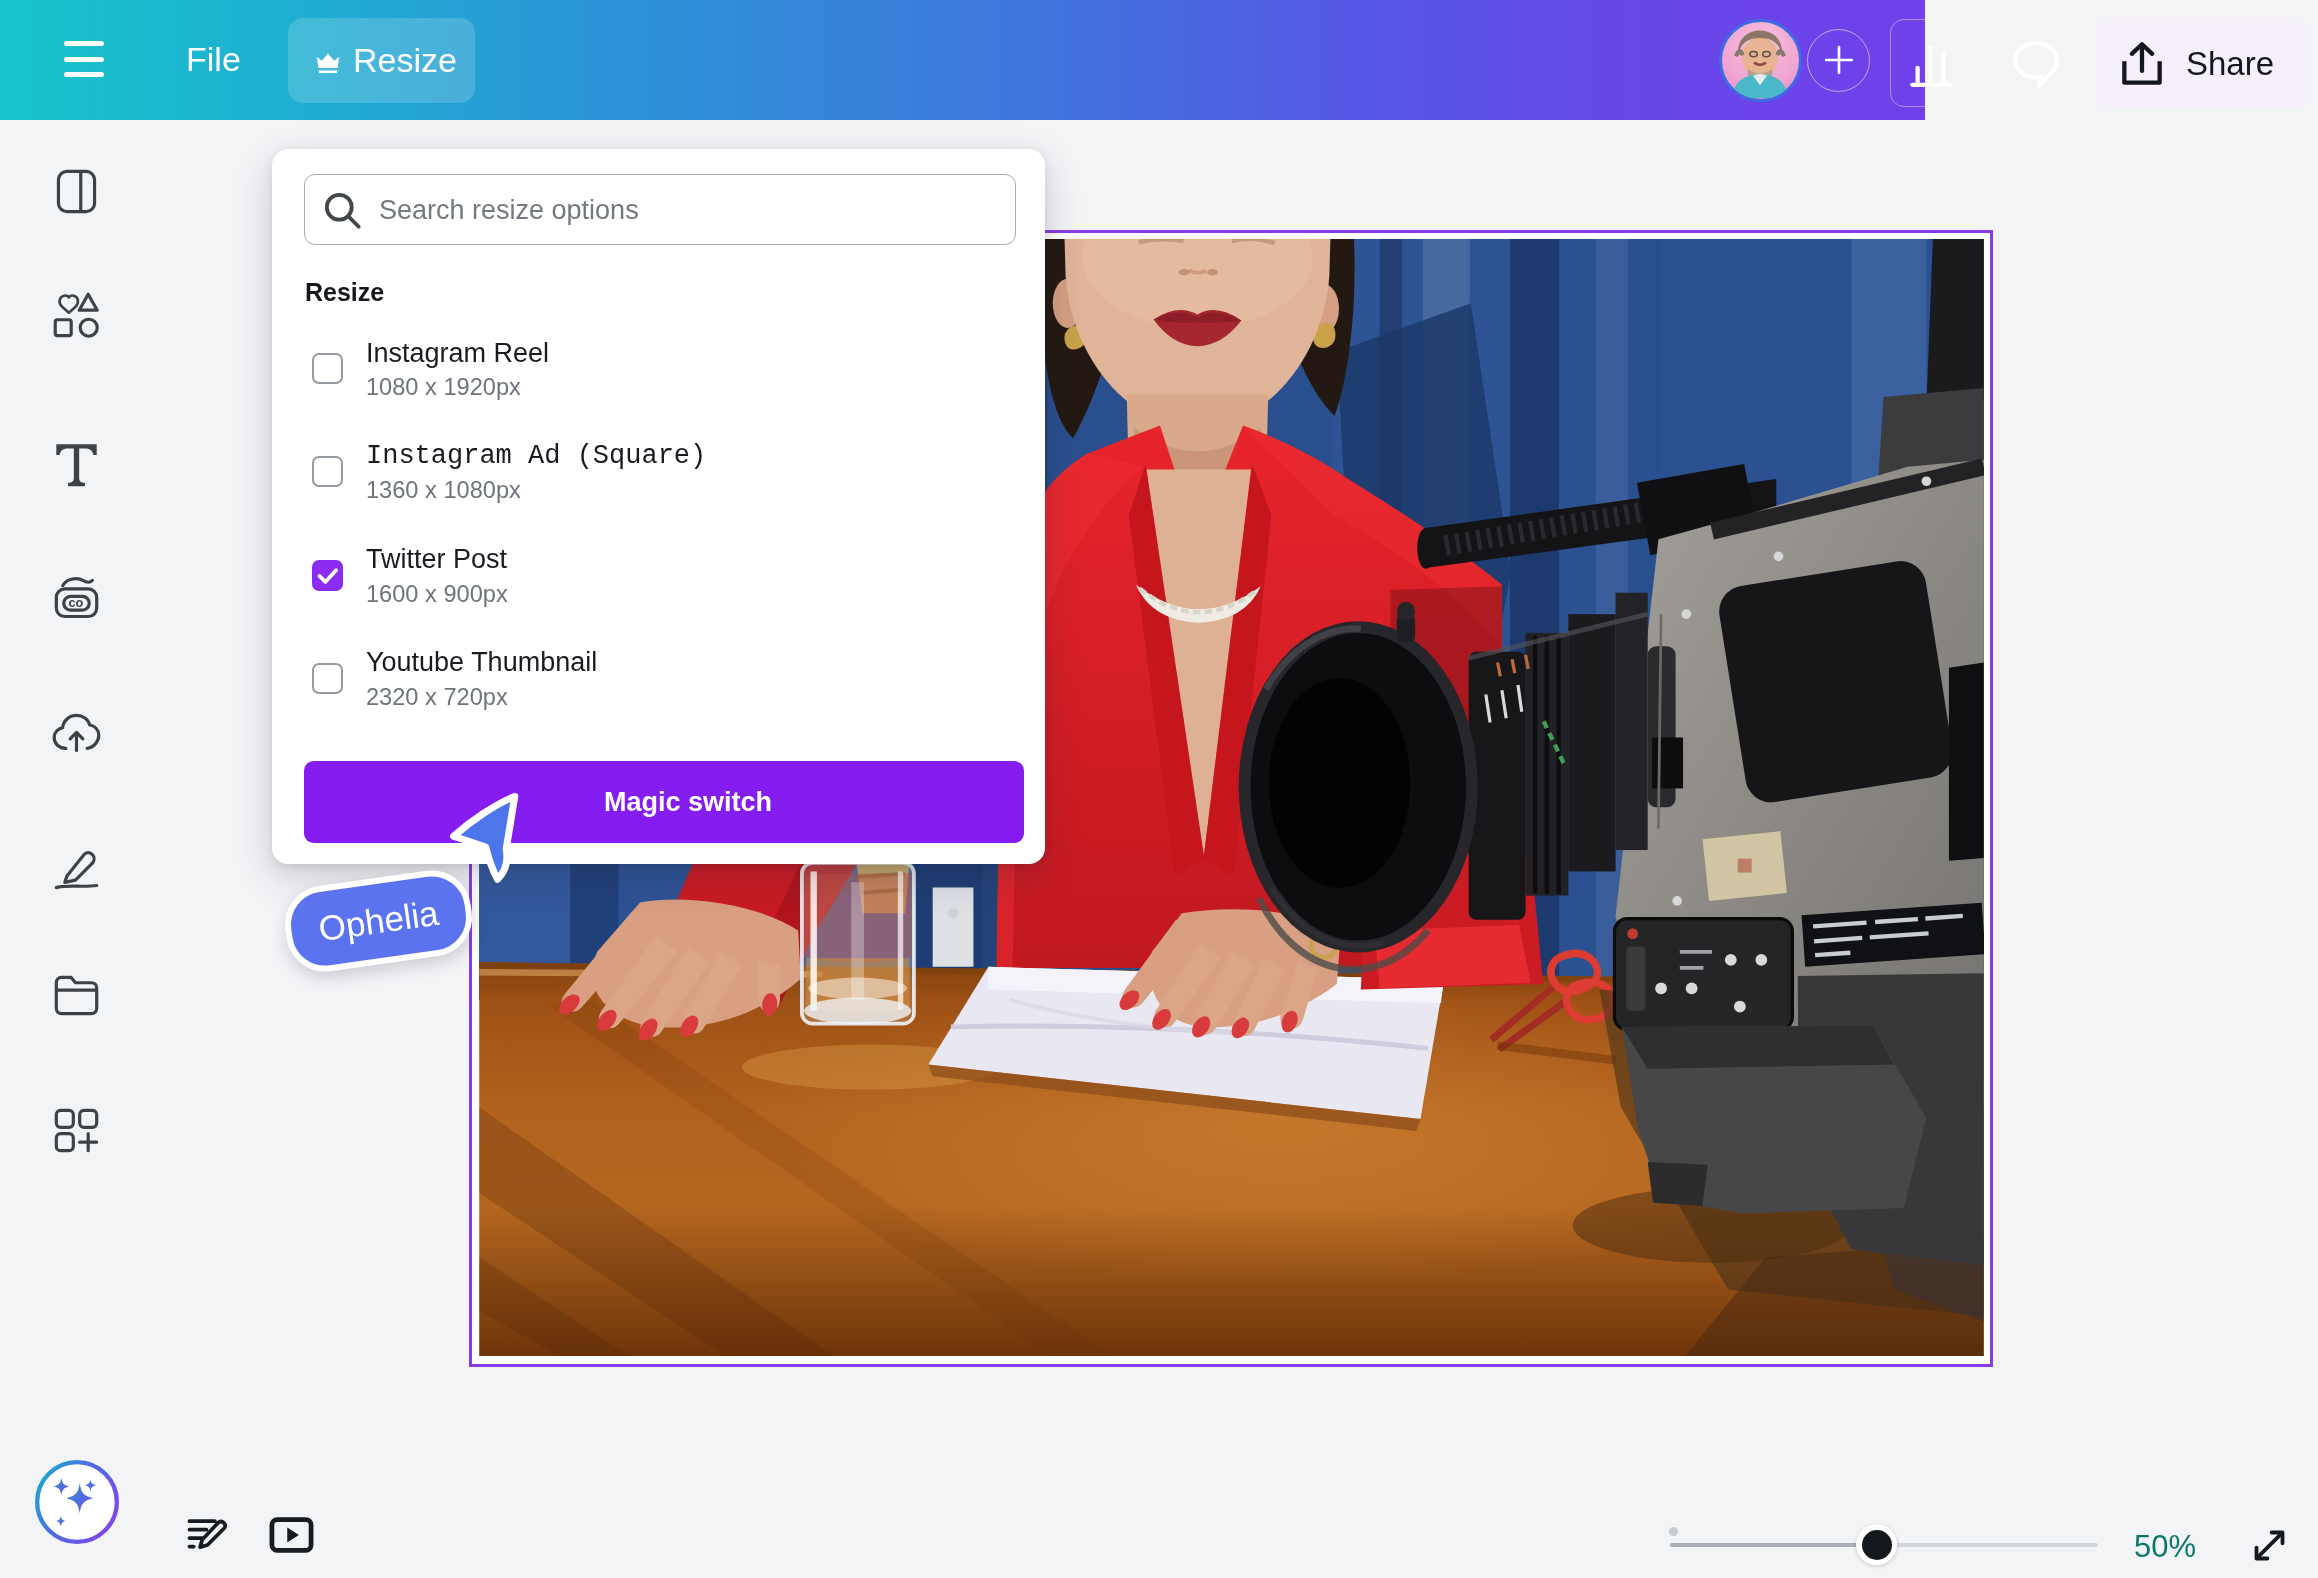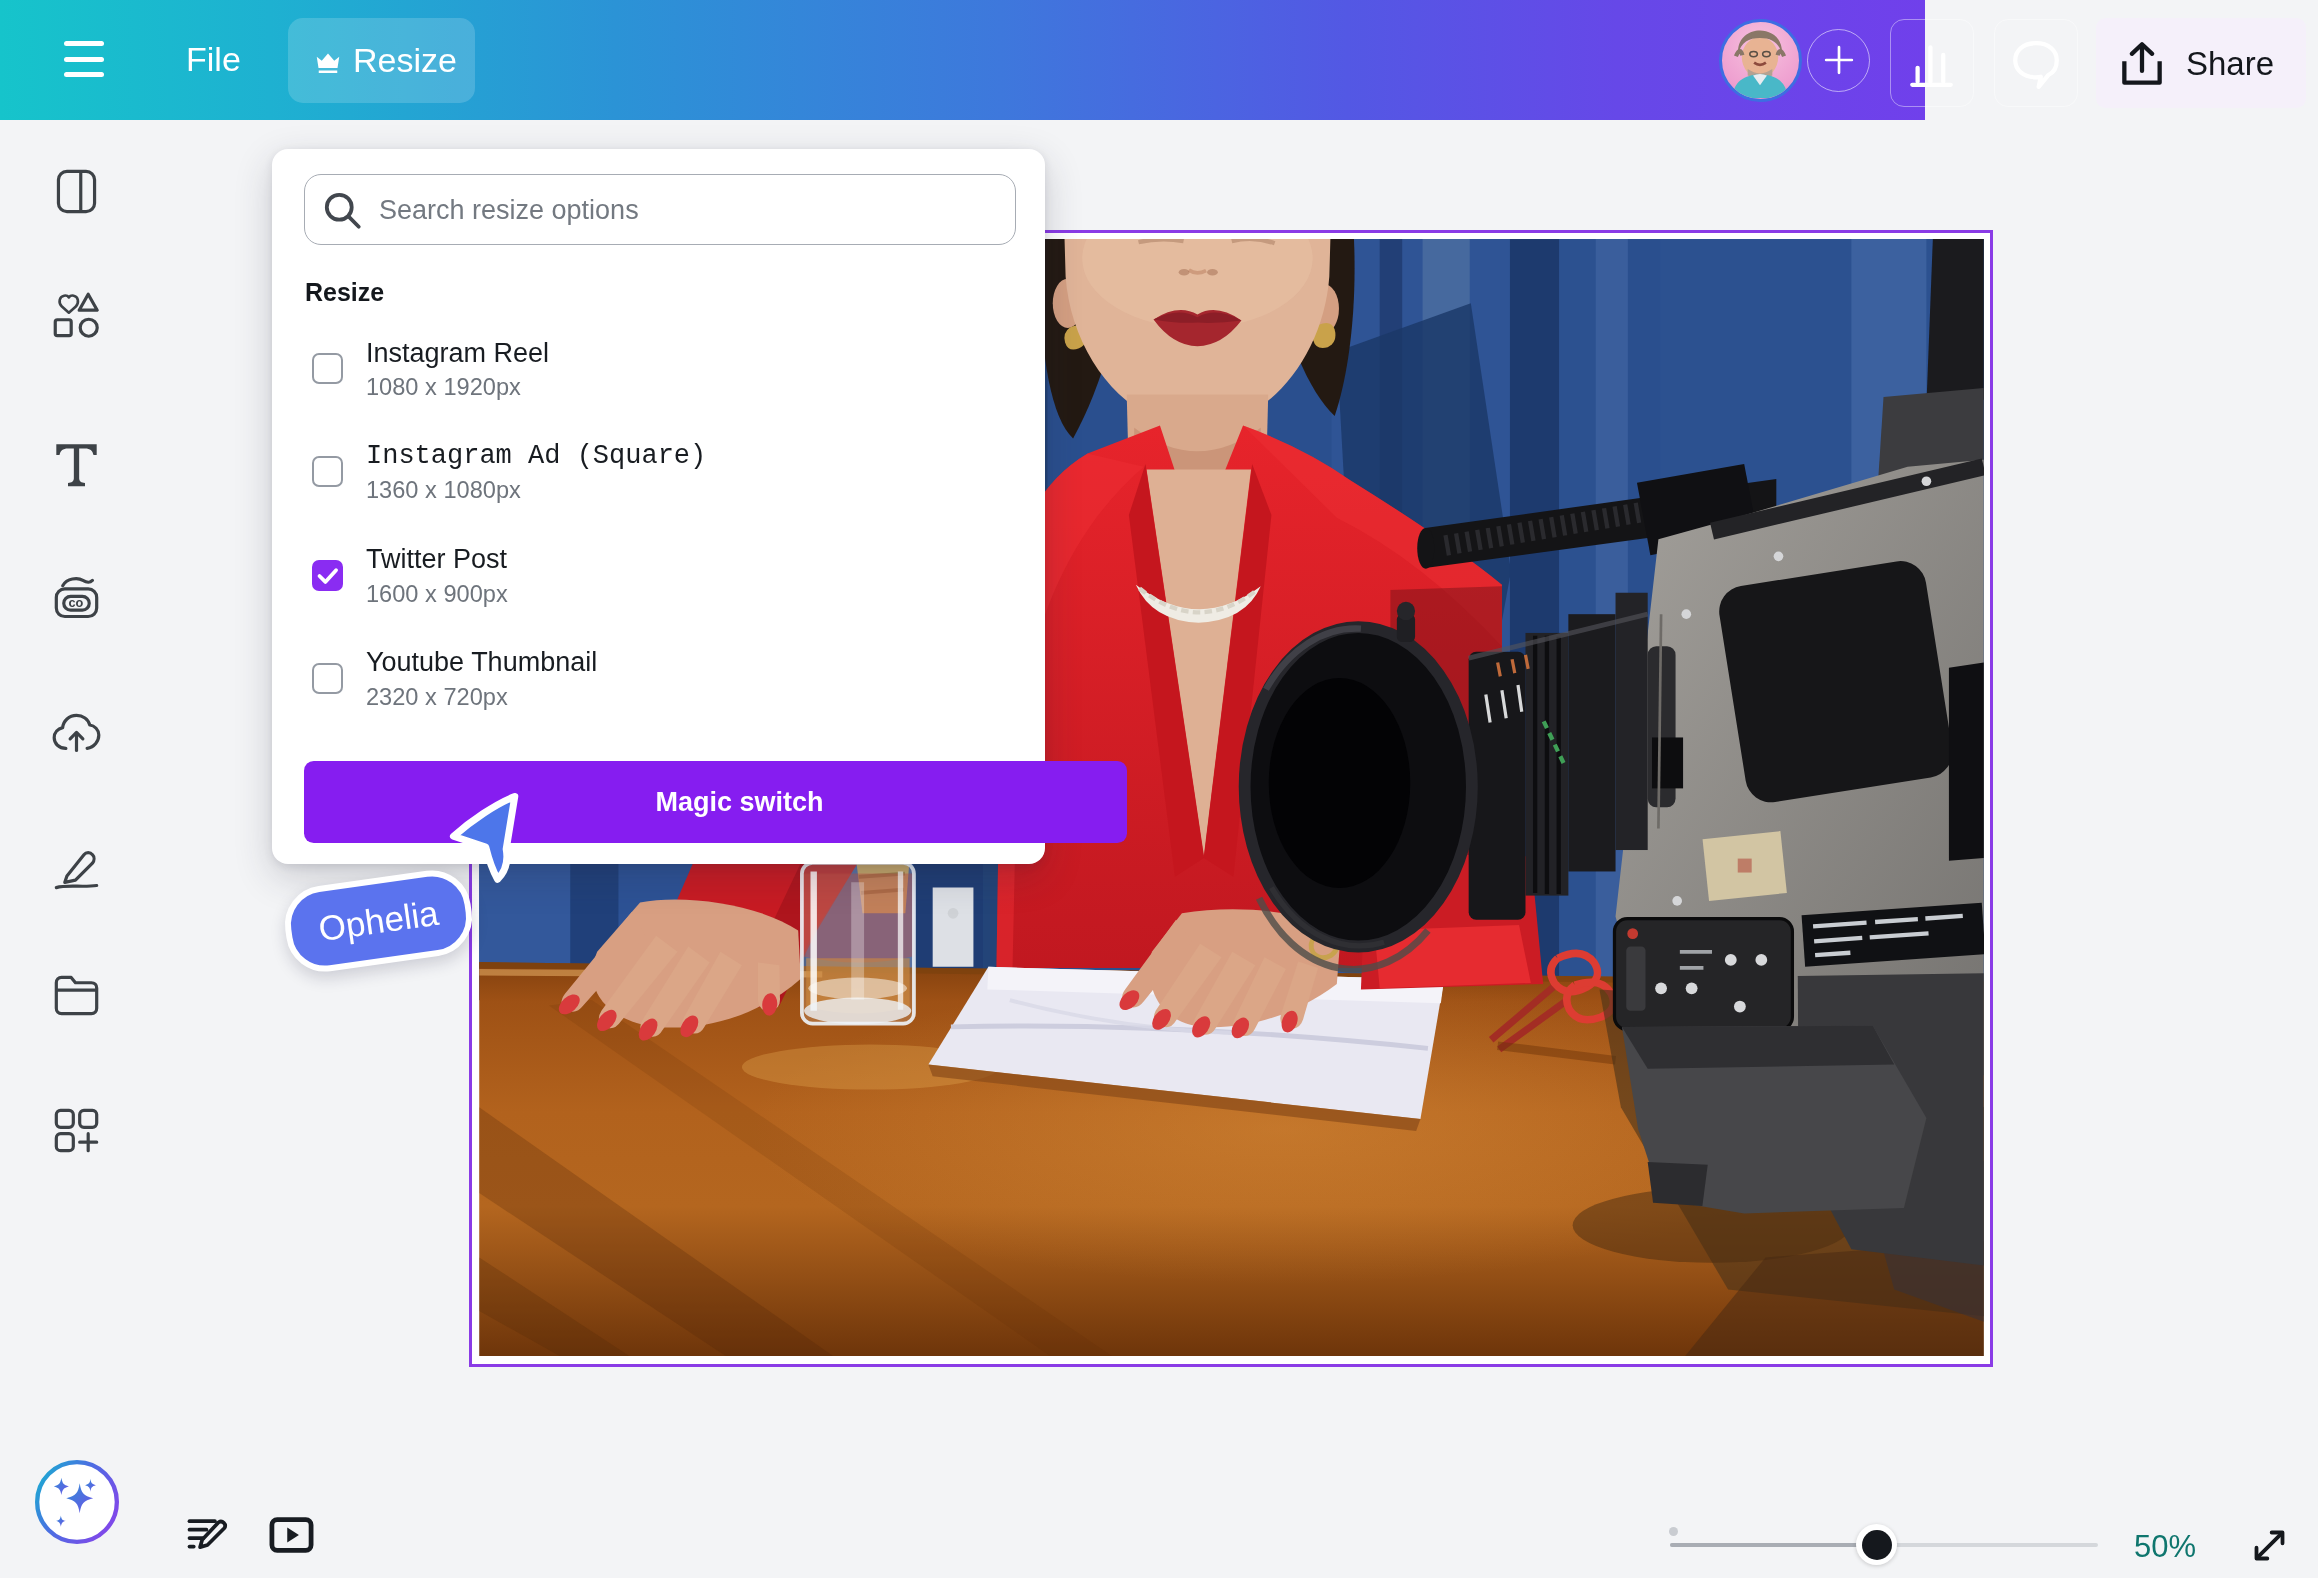--- a/index.html
+++ b/index.html
@@ -24,21 +24,21 @@
 #sharebtn { position:absolute; left:2096px; top:18px; width:210px; height:90px; background:#f5f0fa; border-radius:9.7px; }
 #sharebtn .lbl { position:absolute; left:90px; top:27px; font-size:33px; font-weight:400; color:#14171c; }
 #frame { position:absolute; left:469px; top:230px; width:1524px; height:1137px; background:#fff; border:3.2px solid #8a3be6; }
 #photo { position:absolute; left:479px; top:239px; }
 #popup { position:absolute; left:272px; top:149px; width:773px; height:715px; background:#fff; border-radius:16px;
   box-shadow:0 13px 38px rgba(40,40,60,0.20), 0 2.1px 8.6px rgba(40,40,60,0.10); }
 .cb { position:absolute; width:31px; height:31px; border:2.1px solid #949aa3; border-radius:7px; background:#fff; }
 .cb.on { border:none; width:31px; height:31px; background:#8a2cf2; border-radius:7px; }
 .it { position:absolute; left:94px; font-size:27px; color:#181c21; }
 .su { position:absolute; left:94px; font-size:23.6px; color:#6e747c; }
-#magic { position:absolute; left:32px; top:612px; width:823px; height:82px; background:#861df0; border-radius:9.7px;
+#magic { position:absolute; left:32px; top:612px; width:720px; height:82px; background:#861df0; border-radius:9.7px;
   color:#fff; font-size:27px; font-weight:600; text-align:center; line-height:82px;padding-left:48px; }
 #ophelia { position:absolute; left:285px; top:878px; width:187px; height:86px; background:#5b73ee; border:6.4px solid #fff;
   border-radius:39px; transform:rotate(-8deg); box-shadow:0 6.4px 16px rgba(30,30,60,0.18);
   color:#fff; font-size:35px; font-weight:500; text-align:center; line-height:73px; }
 </style>
 </head>
 <body>
 <div id="app">
 <div id="topbar">
   <div id="burger">
@@ -270,21 +270,21 @@
       <ellipse cx="1640" cy="1022" rx="212" ry="298" fill="#0d0d10"></ellipse> 
       <ellipse cx="1640" cy="1022" rx="212" ry="298" fill="none" stroke="#26262b" stroke-width="22"></ellipse> 
       <ellipse cx="1605" cy="1015" rx="132" ry="196" fill="#030305"></ellipse> 
       <path d="M1468 840 A 214 300 0 0 1 1645 727" fill="none" stroke="#4a4a52" stroke-width="12" opacity="0.75"></path> 
       <path d="M1478 1210 A 214 300 0 0 0 1688 1312" fill="none" stroke="#333338" stroke-width="10" opacity="0.7"></path> 
       <path d="M1455 1230 A 212 298 0 0 0 1770 1290" fill="none" stroke="#4e4c48" stroke-width="13" opacity="0.8"></path>
       <rect x="1712" y="700" width="34" height="52" rx="10" fill="#1f1f23"></rect> 
       <circle cx="1729" cy="694" r="17" fill="#26262a"></circle> 
     </svg>
 <div id="popup">
-  <div style="position:absolute;left:32px;top:25px;width:712px;height:71px;border:1.6px solid #a7acb4;border-radius:17px;">
+  <div style="position:absolute;left:32px;top:25px;width:712px;height:71px;border:1.6px solid #a7acb4;border-radius:11px;">
     <svg style="position:absolute;left:18px;top:15.6px" width="39" height="39" viewBox="0 0 72 72">
           <circle cx="30" cy="30" r="23" fill="none" stroke="#42474e" stroke-width="7"></circle>
           <path d="M47 47 L66 66" stroke="#42474e" stroke-width="7" stroke-linecap="round"></path>
         </svg>
     <div style="position:absolute;left:74px;top:20.4px;font-size:27px;color:#737981;">Search resize options</div>
   </div>
   <div style="position:absolute;left:33px;top:129px;font-size:25px;font-weight:700;color:#14181d;">Resize</div>
   <div class="cb" style="left:40px;top:204px;"></div>
   <div class="it" style="top:189px;">Instagram Reel</div>
   <div class="su" style="top:225px;text-align:right;">1080 x 1920px</div>

